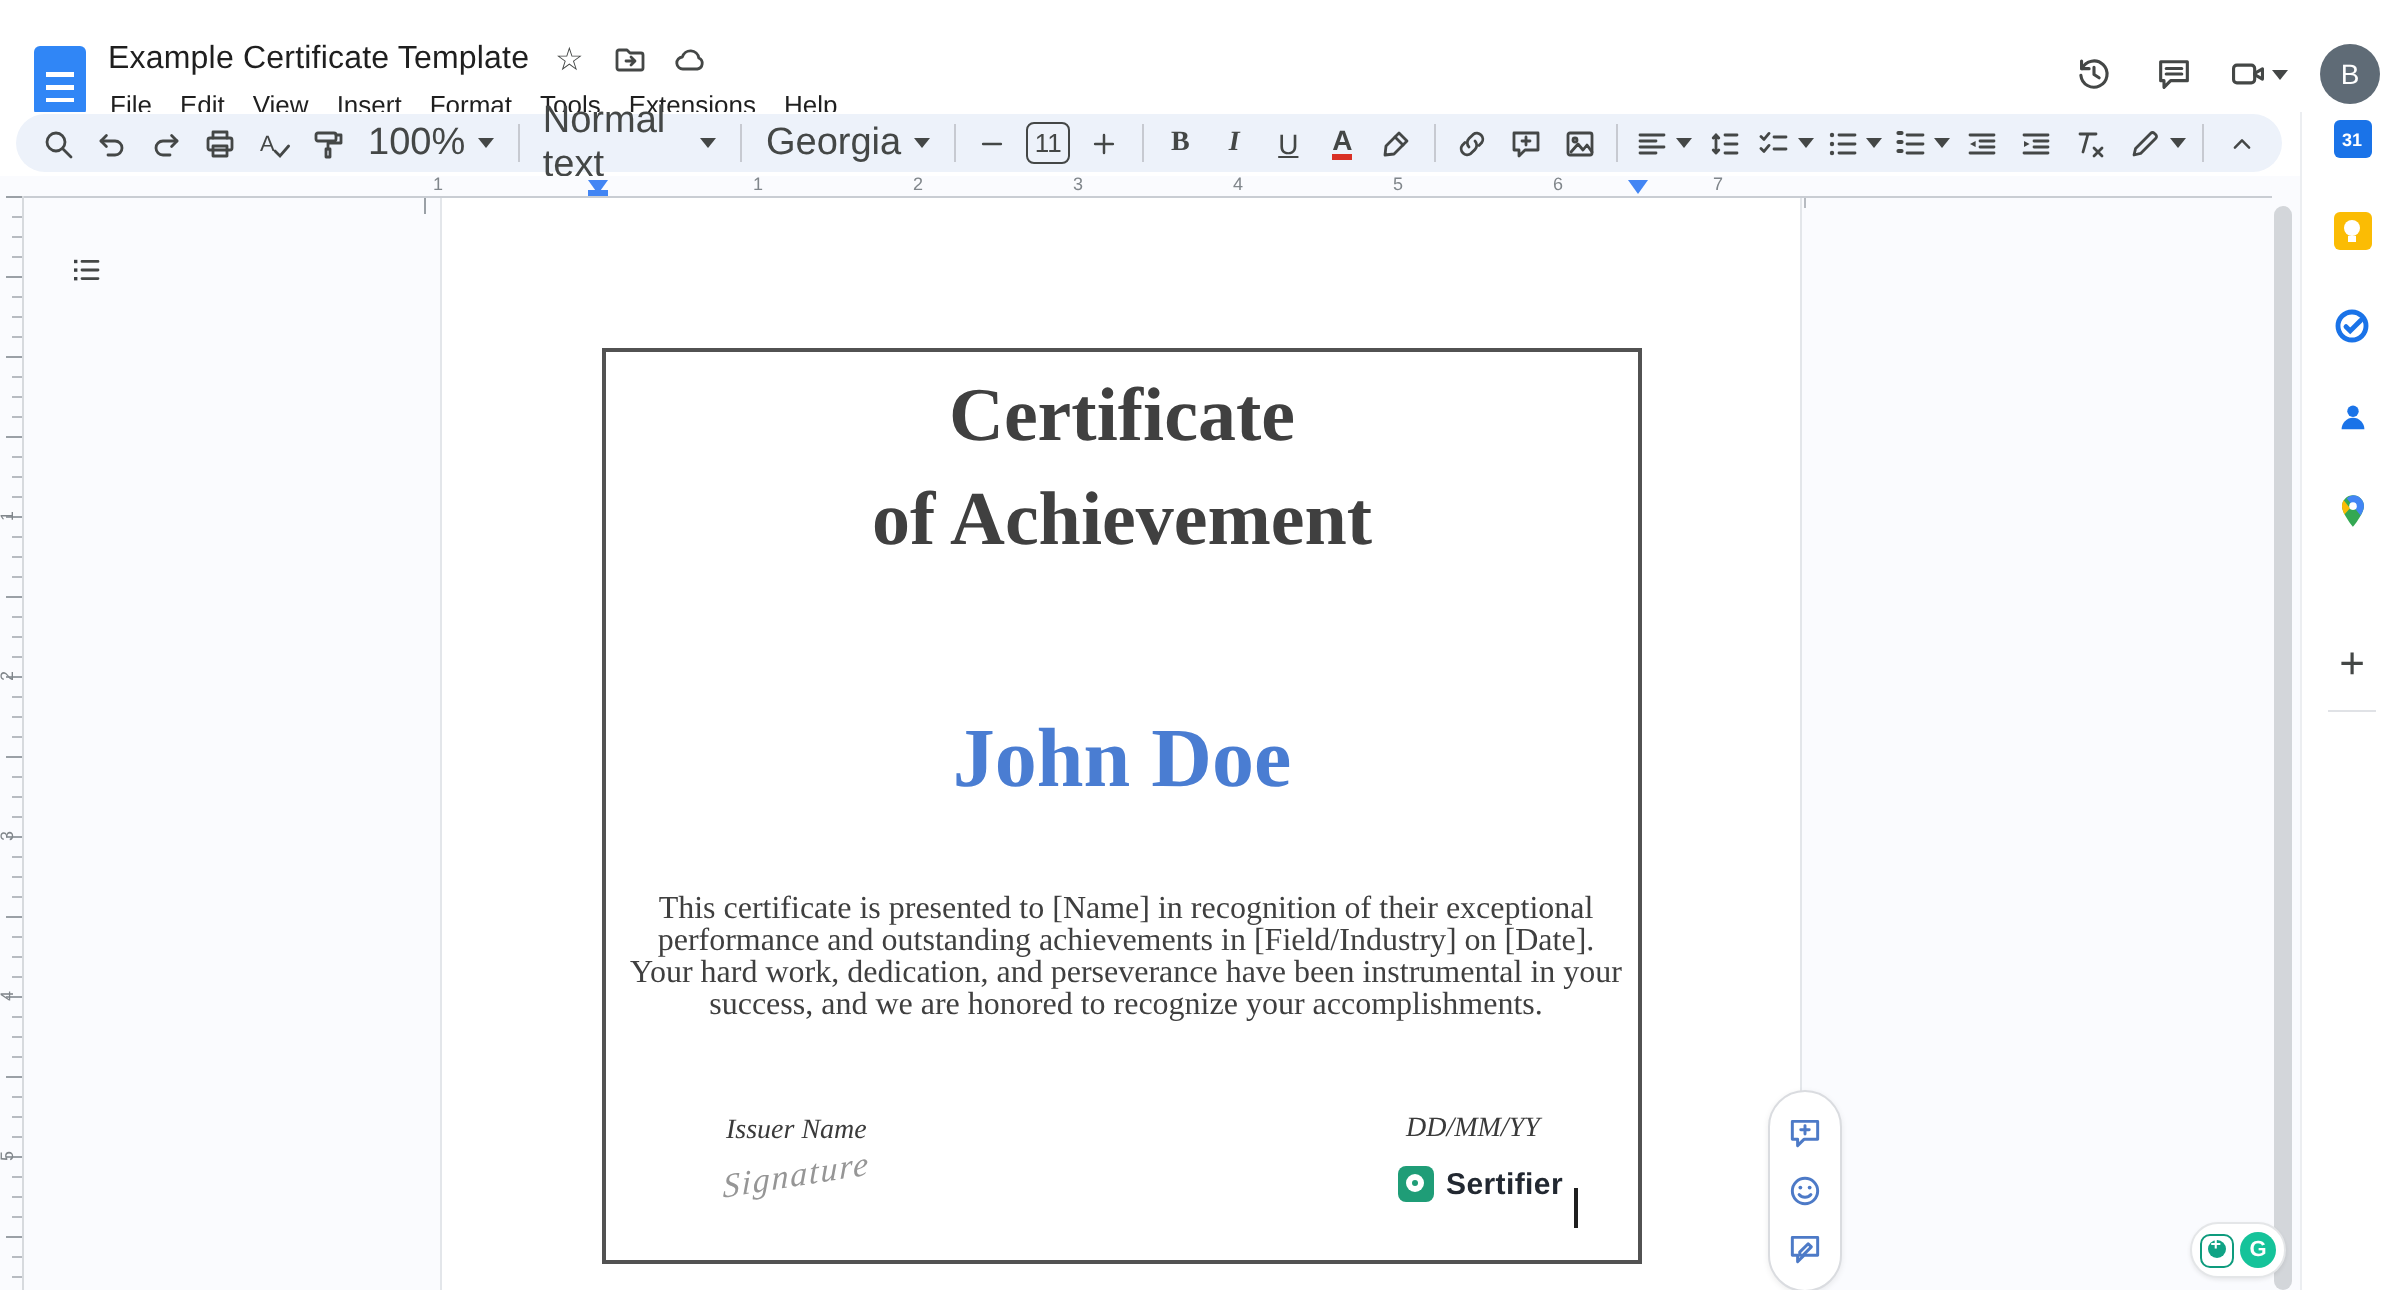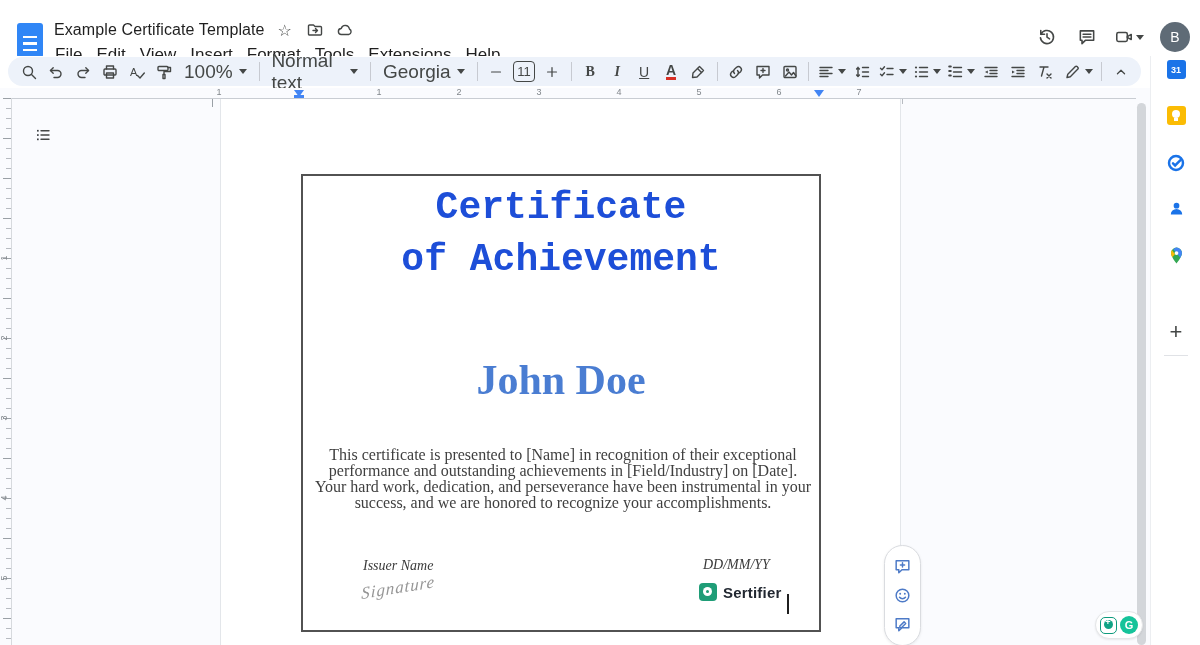--- a/index.html
+++ b/index.html
@@ -10,21 +10,21 @@
   
   .topbar { position:absolute; left:0; top:14px; width:1200px; height:56px; background:#fff; }
   .docs-logo { position:absolute; left:17px; top:9px; width:26px; height:35px; background:#3086f6; border-radius:3px; }
   .docs-logo:before { content:""; position:absolute; left:6px; top:13px; width:14px; height:15px;
     background:repeating-linear-gradient(#fff 0 2.5px, transparent 2.5px 6.5px); }
   .title-row { position:absolute; left:54px; top:6px; display:flex; align-items:center; gap:10px; }
   .doc-title { font-size:16px; color:#1f1f1f; font-weight:500; letter-spacing:.1px; }
   .tb-ic { width:20px; height:20px; display:inline-flex; align-items:center; justify-content:center; color:#444746; }
   .star-glyph { font-size:16px; color:#444746; }
   .menubar { position:absolute; left:48px; top:28px; display:flex; }
-  .menu-item { font-size:17px; color:#1f1f1f; padding:3px 7px; border-radius:6px; cursor:default; }
+  .menu-item { font-size:13px; color:#1f1f1f; padding:3px 7px; border-radius:6px; cursor:default; }
   .top-right { position:absolute; right:10px; top:8px; display:flex; align-items:center; gap:14px; }
   .icon-btn { width:26px; height:26px; display:flex; align-items:center; justify-content:center; }
   .vid-group { display:flex; align-items:center; gap:2px; }
   .caret { width:0; height:0; border-left:4px solid transparent; border-right:4px solid transparent; border-top:5px solid #444746; display:inline-block; }
   .share-btn { height:37px; background:#c2e7ff; border-radius:19px; display:flex; align-items:center; overflow:hidden; }
   .share-main { display:flex; align-items:center; gap:7px; padding:0 12px 0 15px; height:100%; }
   .share-label { font-size:14px; font-weight:500; color:#001d35; }
   .share-sep { width:1px; height:37px; background:#aecbdf; }
   .share-caret { padding:0 12px; height:100%; display:flex; align-items:center; }
   .share-caret .caret { border-top-color:#001d35; }
@@ -68,21 +68,21 @@
     border-top:7px solid #4285f4; }
   .tab-bar { position:absolute; top:-2px; left:-5px; width:10px; height:3px; background:#4285f4; }
   .outline-btn { position:absolute; left:32px; top:36px; width:22px; height:22px; display:flex; align-items:center; justify-content:center; }
 
   
   .page { position:absolute; left:220px; top:11px; width:681px; height:546px; background:#fff;
     border-left:1px solid #e3e6ea; border-right:1px solid #e3e6ea; }
   .cert { position:absolute; left:80px; top:75px; width:520px; height:458px; border:2px solid #525252; background:#fff; }
   .cert-serif { font-family:"Liberation Serif","DejaVu Serif",serif; }
   .cert-title { position:absolute; left:0; top:6px; width:100%; text-align:center; font-size:38px; line-height:52px;
-    font-weight:700; color:#1d4ed8;font-family:Liberation Mono, monospace; }
+    font-weight:700; color:#404040; }
   .cert-presented { position:absolute; left:0; top:153px; width:100%; text-align:center; font-size:13.5px; color:#3f3f3f; }
   .cert-name { position:absolute; left:0; top:180px; width:100%; text-align:center; font-size:42px; font-weight:700; color:#4a7dd2; }
   .cert-body { position:absolute; left:10px; top:271px; width:500px; text-align:center; font-size:16px; line-height:16px; color:#3f3f3f; }
   .cert-issuer { position:absolute; left:60px; top:382px; font-size:14px; font-style:italic; color:#3a3a3a; }
   .cert-sig { position:absolute; left:58px; top:402px; font-size:17px; font-style:italic; color:#969696; letter-spacing:1px;
     transform:rotate(-9deg) skewX(-10deg); display:inline-block; }
   .cert-date { position:absolute; left:400px; top:381px; font-size:14px; font-style:italic; color:#3a3a3a; }
   .brand-row { position:absolute; left:396px; top:407px; display:flex; align-items:center; gap:6px; }
   .brand-icon { width:18px; height:18px; border-radius:4px; background:#1f9d77; position:relative; }
   .brand-icon:before { content:""; position:absolute; left:4px; top:4px; width:9px; height:9px; background:#fff; border-radius:50%; }

